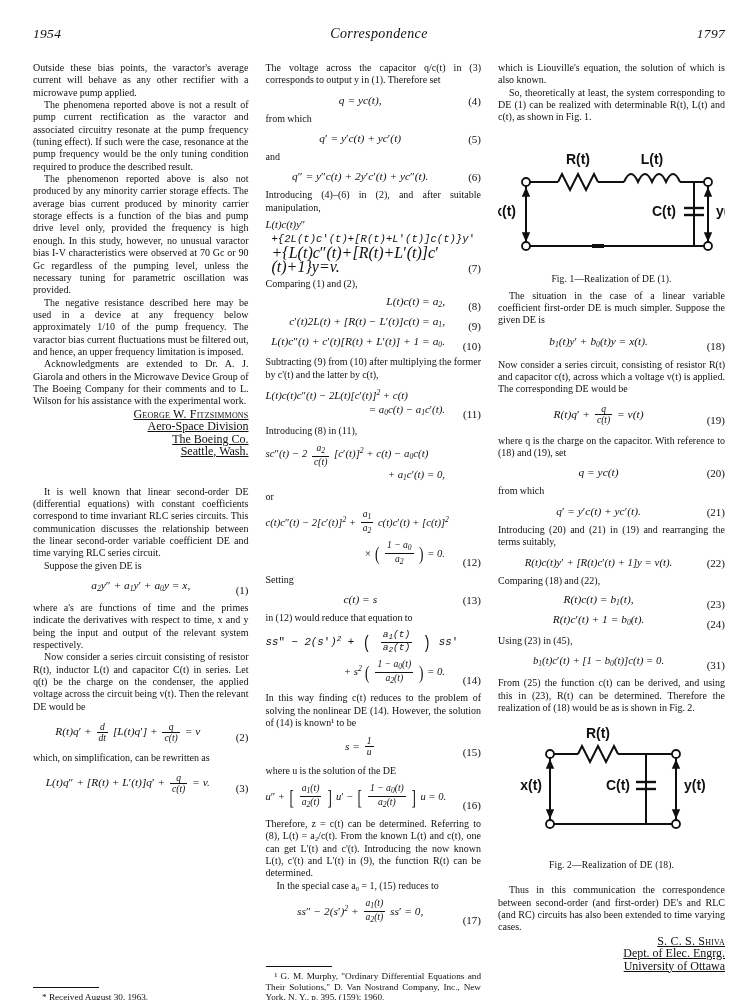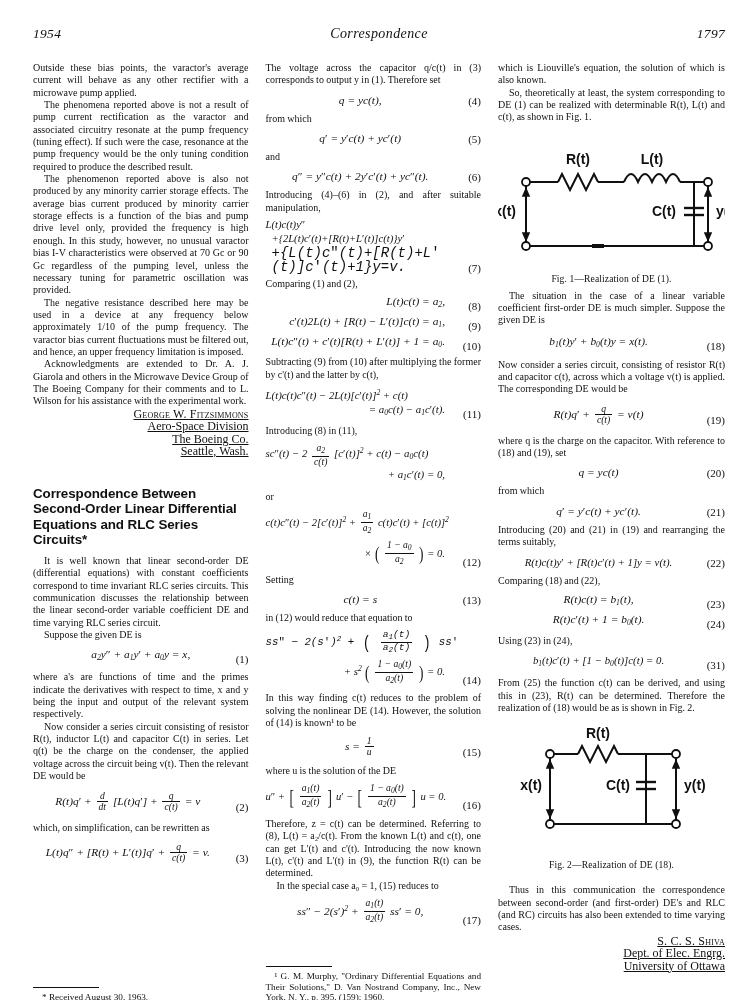--- a/index.html
+++ b/index.html
@@ -119,21 +119,20 @@
 
         <div class="sig">
           <div class="sc">George W. Fitzsimmons</div>
           <div>Aero-Space Division</div>
           <div>The Boeing Co.</div>
           <div>Seattle, Wash.</div>
         </div>
 
         <div class="spacer-28"></div>
 
-        <h2 class="arttitle">Correspondence Between Second-Order Linear Differential Equations and RLC Series Circuits*</h2>
 
         <p class="para">It is well known that linear second-order DE (differential equations) with constant coefficients correspond to time invariant RLC series circuits. This communication discusses the relationship between the linear second-order variable coefficient DE and time varying RLC series circuit.</p>
         <p class="para">Suppose the given DE is</p>
 
         <div class="eq-block">
           <div class="eq-line ctr">
             <i>a</i><sub>2</sub><i>y</i><span class="up">″</span> + <i>a</i><sub>1</sub><i>y</i><span class="up">′</span> + <i>a</i><sub>0</sub><i>y</i> = <i>x</i>,
           </div>
           <div class="num">(1)</div>
         </div>
@@ -198,24 +197,24 @@
           </div>
           <div class="num">(6)</div>
         </div>
 
         <p class="para noind">Introducing (4)–(6) in (2), and after suitable manipulation,</p>
 
         <div class="eq-block" style="margin:4px 0;">
           <div class="eq-line" style="font-size:10.6px;line-height:14px;">
             <i>L</i>(<i>t</i>)<i>c</i>(<i>t</i>)<i>y</i><span class="up">″</span>
           </div>
-          <div class="eq-line" style="font-size:10.6px;line-height:14px;padding-left:6px;">
+          <div class="eq-line" style="font-size:10.6px;line-height:14px;padding-left:6px;font-family:Liberation Mono, monospace;">
             +{2<i>L</i>(<i>t</i>)<i>c</i><span class="up">′</span>(<i>t</i>)+[<i>R</i>(<i>t</i>)+<i>L</i><span class="up">′</span>(<i>t</i>)]<i>c</i>(<i>t</i>)}<i>y</i><span class="up">′</span>
           </div>
-          <div class="eq-line" style="font-size:14px;line-height:14px;padding-left:6px;font-family:Liberation Mono, monospace;">
+          <div class="eq-line" style="font-size:16px;line-height:14px;padding-left:6px;">
             +{<i>L</i>(<i>t</i>)<i>c</i><span class="up">″</span>(<i>t</i>)+[<i>R</i>(<i>t</i>)+<i>L</i><span class="up">′</span>(<i>t</i>)]<i>c</i><span class="up">′</span>(<i>t</i>)+1}<i>y</i>=<i>v</i>.
           </div>
           <div class="num">(7)</div>
         </div>
 
         <p class="para noind">Comparing (1) and (2),</p>
 
         <div class="eq-block" style="margin:4px 0 2px 0;">
           <div class="eq-line rt">
             <i>L</i>(<i>t</i>)<i>c</i>(<i>t</i>) = <i>a</i><sub>2</sub>,
@@ -466,21 +465,21 @@
           </div>
           <div class="num">(23)</div>
         </div>
         <div class="eq-block" style="margin:2px 0 5px 0;">
           <div class="eq-line ctr" style="padding-right:26px;">
             <i>R</i>(<i>t</i>)<i>c</i><span class="up">′</span>(<i>t</i>) + 1 = <i>b</i><sub>0</sub>(<i>t</i>).
           </div>
           <div class="num">(24)</div>
         </div>
 
-        <p class="para noind">Using (23) in (24),</p>
+        <p class="para noind">Using (23) in (45),</p>
 
         <div class="eq-block" style="margin:6px 0;">
           <div class="eq-line ctr" style="padding-right:26px;font-size:10.8px;">
             <i>b</i><sub>1</sub>(<i>t</i>)<i>c</i><span class="up">′</span>(<i>t</i>) + [1 − <i>b</i><sub>0</sub>(<i>t</i>)]<i>c</i>(<i>t</i>) = 0.
           </div>
           <div class="num">(31)</div>
         </div>
 
         <p class="para noind">From (25) the function c(t) can be derived, and using this in (23), R(t) can be determined. Therefore the realization of (18) would be as is shown in Fig. 2.</p>
 

